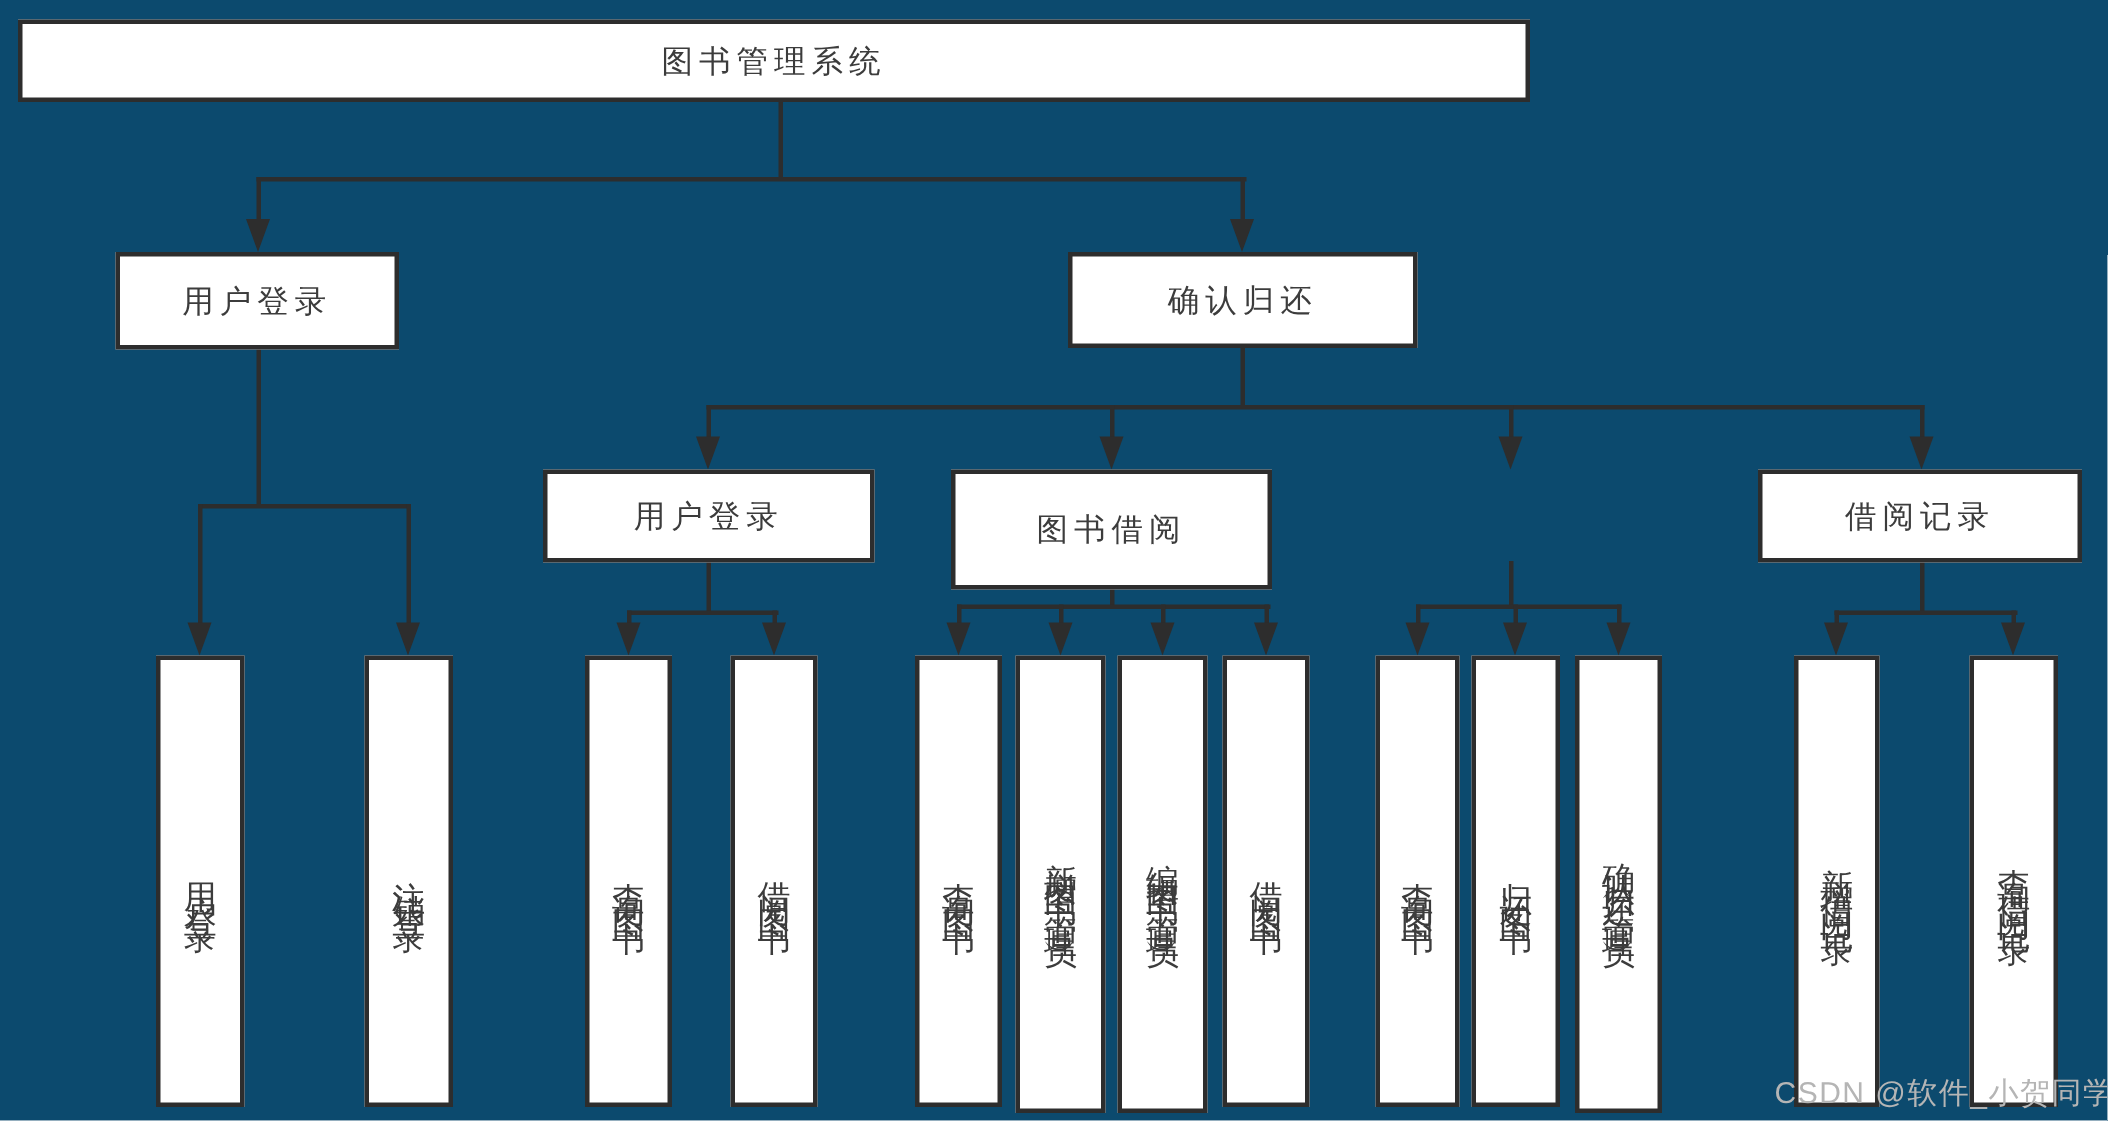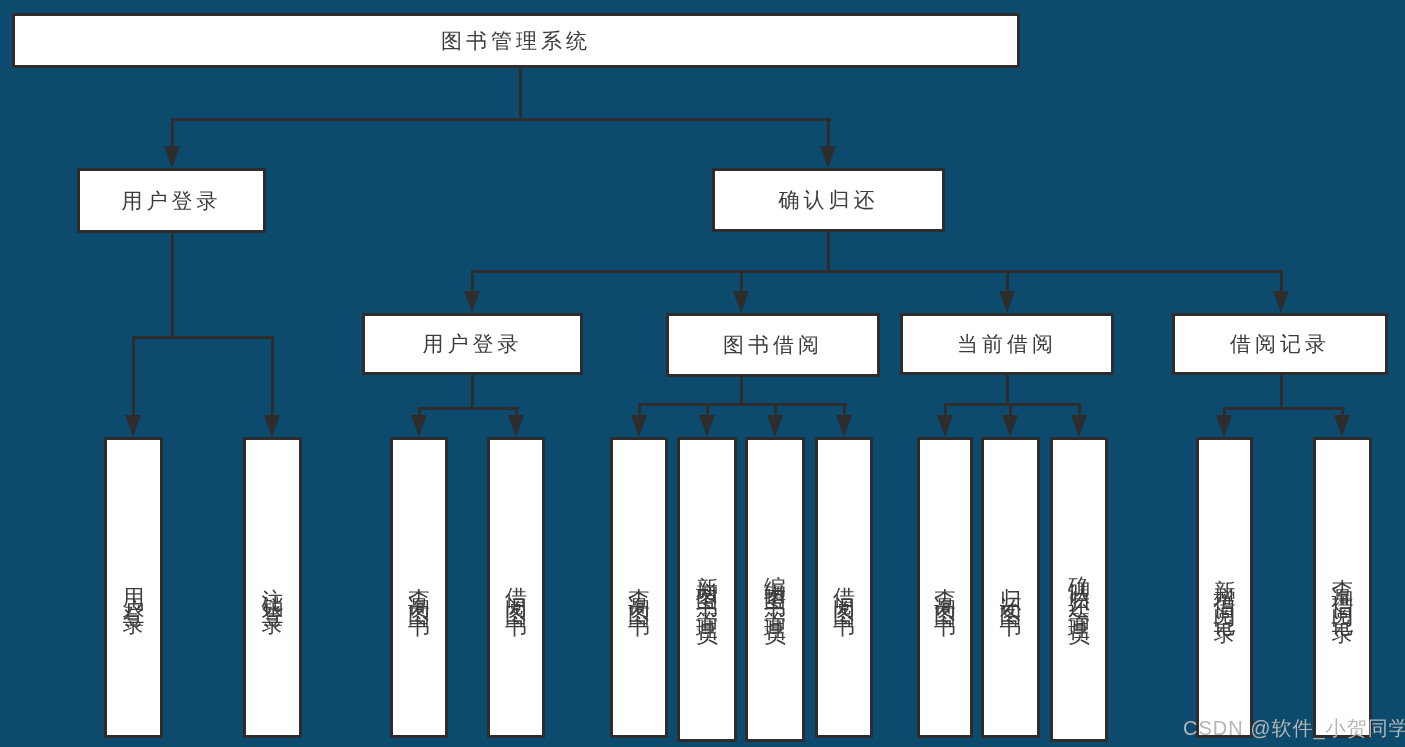--- a/index.html
+++ b/index.html
@@ -121,23 +121,22 @@
   <div class="arr" style="left:1334px;top:415px"></div>
 
   <div class="box" style="left:12px;top:13px;width:1008px;height:55px">图书管理系统</div>
 
   <div class="box" style="left:77px;top:168px;width:189px;height:65px">用户登录</div>
 
   <div class="box" style="left:712px;top:168px;width:233px;height:64px">确认归还</div>
 
   <div class="box" style="left:362px;top:313px;width:221px;height:62px">用户登录</div>
 
-  <div class="box" style="left:666px;top:313px;width:214px;height:64px">图书借阅</div>
+  <div class="box" style="left:634px;top:313px;width:214px;height:80px">图书借阅</div>
 
-  <div class="box" style="left:900px;top:313px;width:214px;height:62px">当前借阅</div>
 
   <div class="box" style="left:1172px;top:313px;width:216px;height:62px">借阅记录</div>
 
   <div class="vbox" style="left:104px;top:437px;width:59px;height:301px">用户登录</div>
 
   <div class="vbox" style="left:243px;top:437px;width:59px;height:301px">注销登录</div>
 
   <div class="vbox" style="left:390px;top:437px;width:58px;height:301px">查询图书</div>
 
   <div class="vbox" style="left:487px;top:437px;width:58px;height:301px">借阅图书</div>

